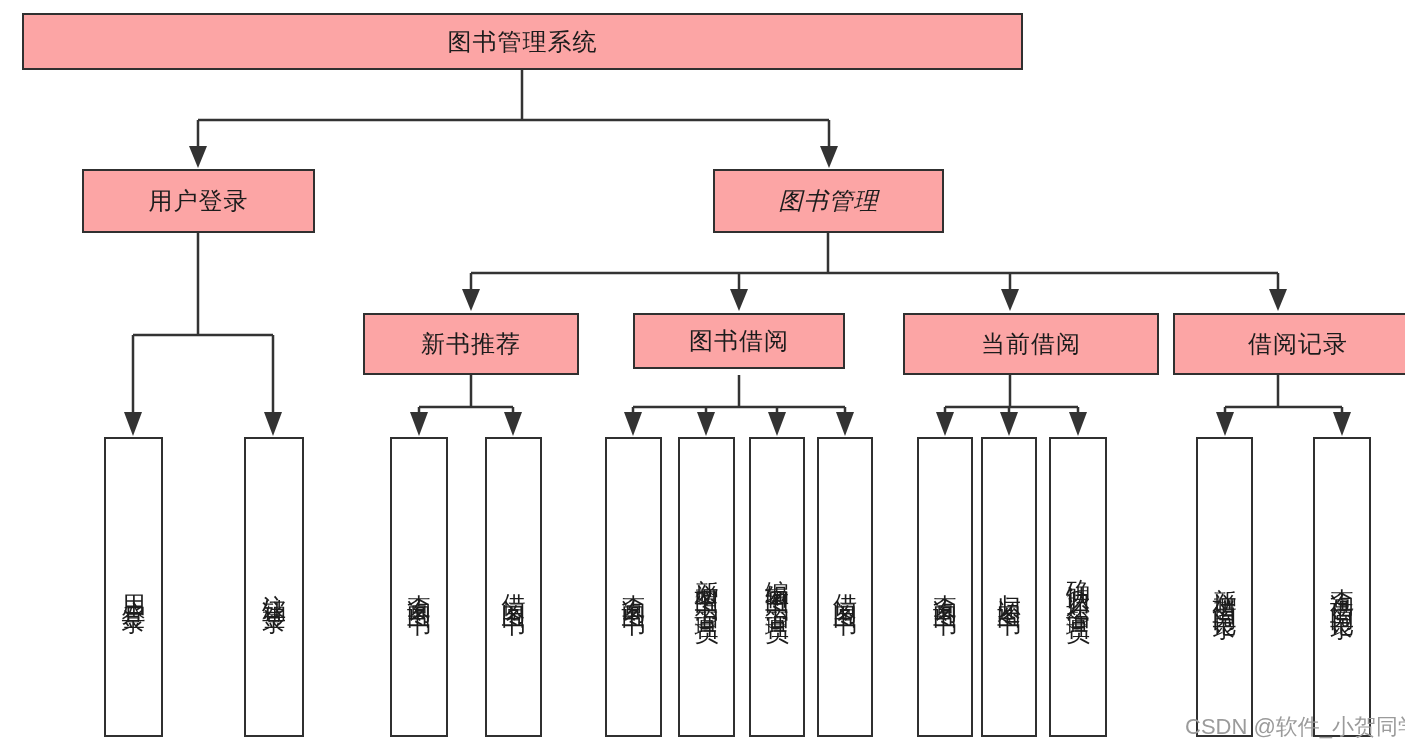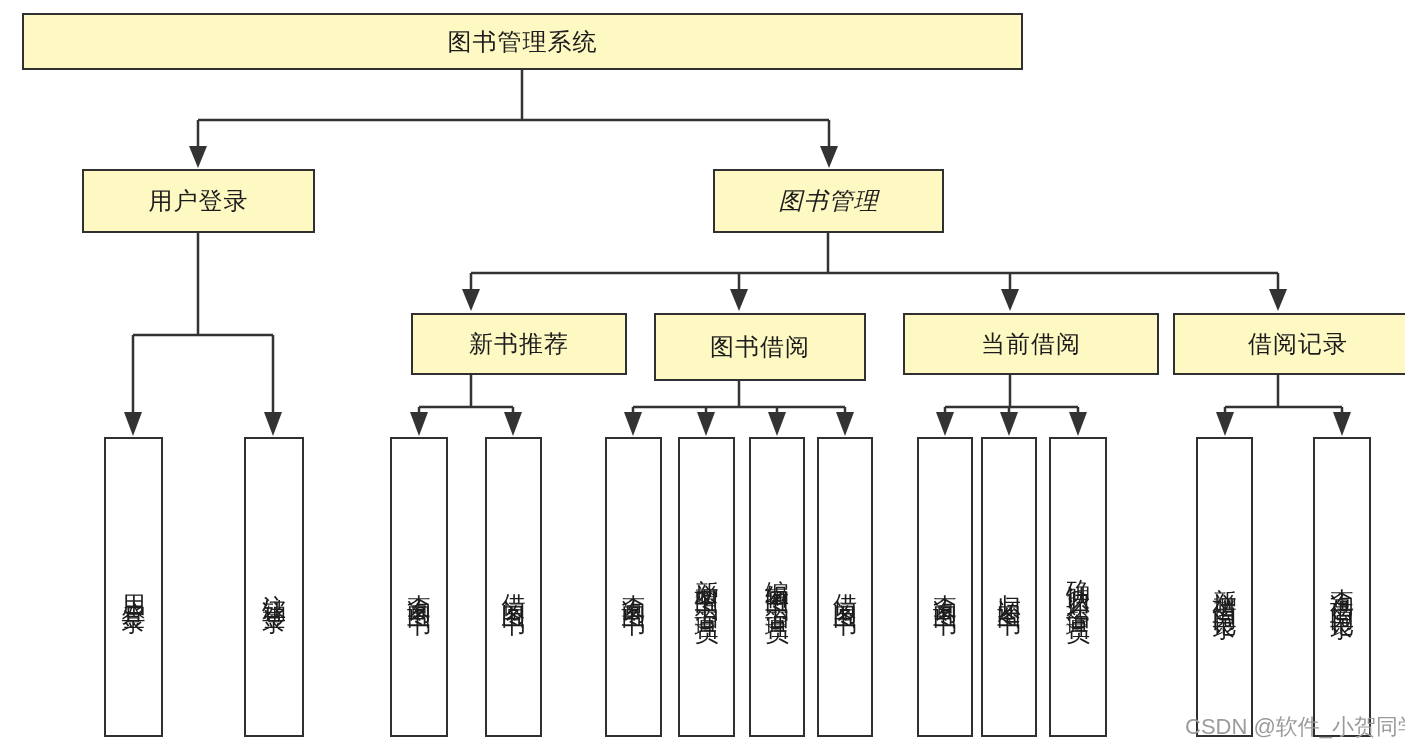--- a/index.html
+++ b/index.html
@@ -9,21 +9,21 @@
     background:#ffffff;
     font-family:"Liberation Sans","DejaVu Sans",sans-serif;
     overflow:hidden;
   }
   .wires{position:absolute;left:0;top:0;width:1405px;height:747px;pointer-events:none;}
   .wires path{fill:none;stroke:#333333;stroke-width:2.5;}
   .wires polygon{fill:#333333;stroke:none;}
   .box{
     position:absolute;
     border:2.5px solid #303030;
-    background:#fef9c3;
+    background:#fca5a5;
     display:flex;align-items:center;justify-content:center;
     color:#1c1c1c;
     font-size:24px;
     box-sizing:border-box;
     letter-spacing:1px;
   }
   .vbox{
     position:absolute;
     top:437px;height:300px;
     border:2.5px solid #303030;
@@ -37,22 +37,22 @@
     writing-mode:vertical-rl;
     text-orientation:mixed;
     letter-spacing:6px;
     line-height:1;
     white-space:nowrap;
   }
   
   .n-root      {left:22px;  top:13px;  width:1001px; height:57px;}
   .n-userlogin {left:82px;  top:169px; width:233px;  height:64px;}
   .n-bookmgmt  {left:713px; top:169px; width:231px;  height:64px;font-style:italic;}
-  .n-newrec    {left:363px; top:313px; width:216px;  height:62px;margin-left:48px;}
-  .n-borrow    {left:633px; top:313px; width:212px;  height:68px;margin-left:21px;}
+  .n-newrec    {left:363px; top:313px; width:216px;  height:62px;}
+  .n-borrow    {left:633px; top:313px; width:212px;  height:56px;}
   .n-current   {left:903px; top:313px; width:256px;  height:62px;}
   .n-records   {left:1173px;top:313px; width:250px;  height:62px;}
   
   .l-1 {left:104px; width:59px;}
   .l-2 {left:244px; width:60px;}
   .l-3 {left:390px; width:58px;}
   .l-4 {left:485px; width:57px;}
   .l-5 {left:605px; width:57px;}
   .l-6 {left:678px; width:57px;}
   .l-7 {left:749px; width:56px;}

